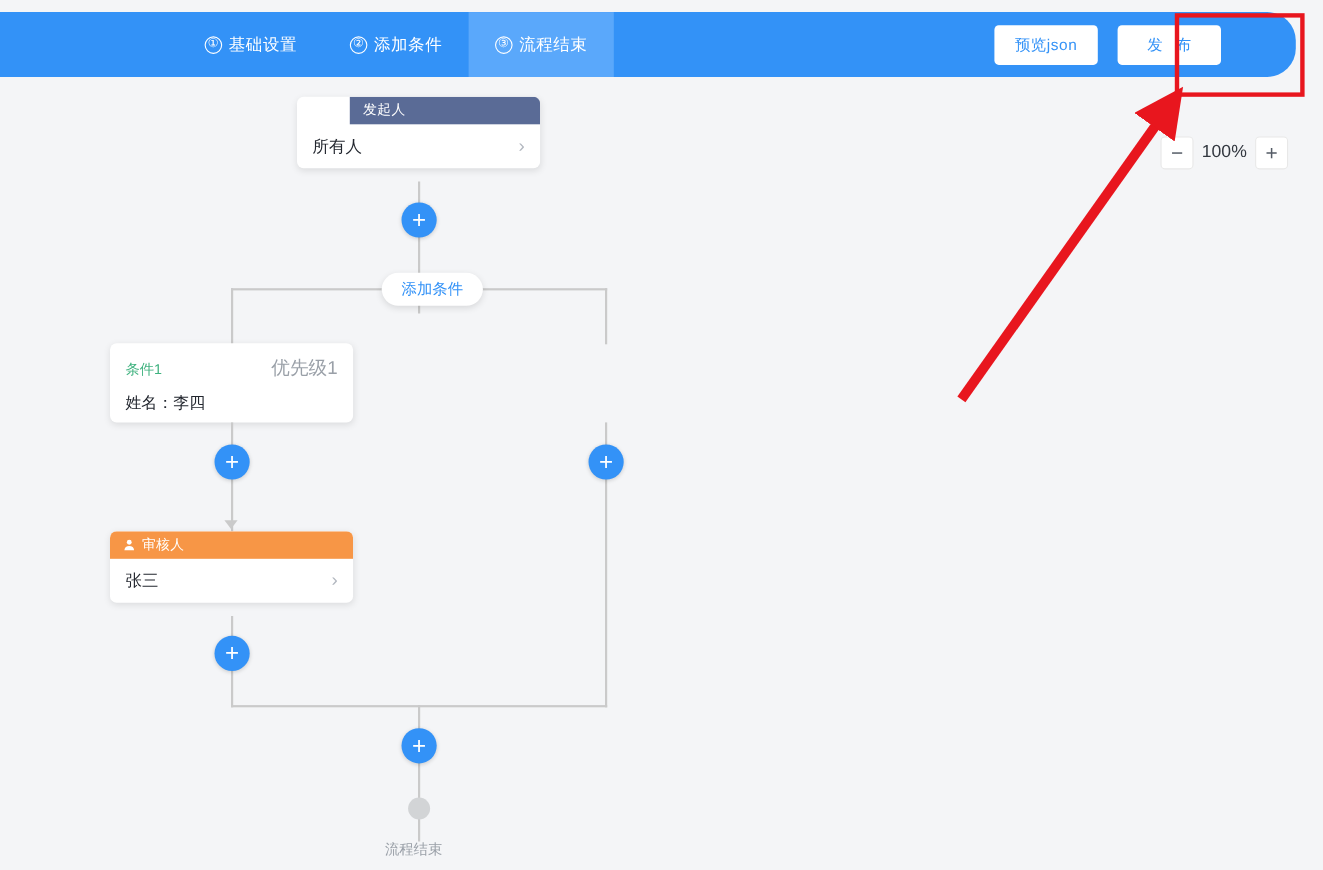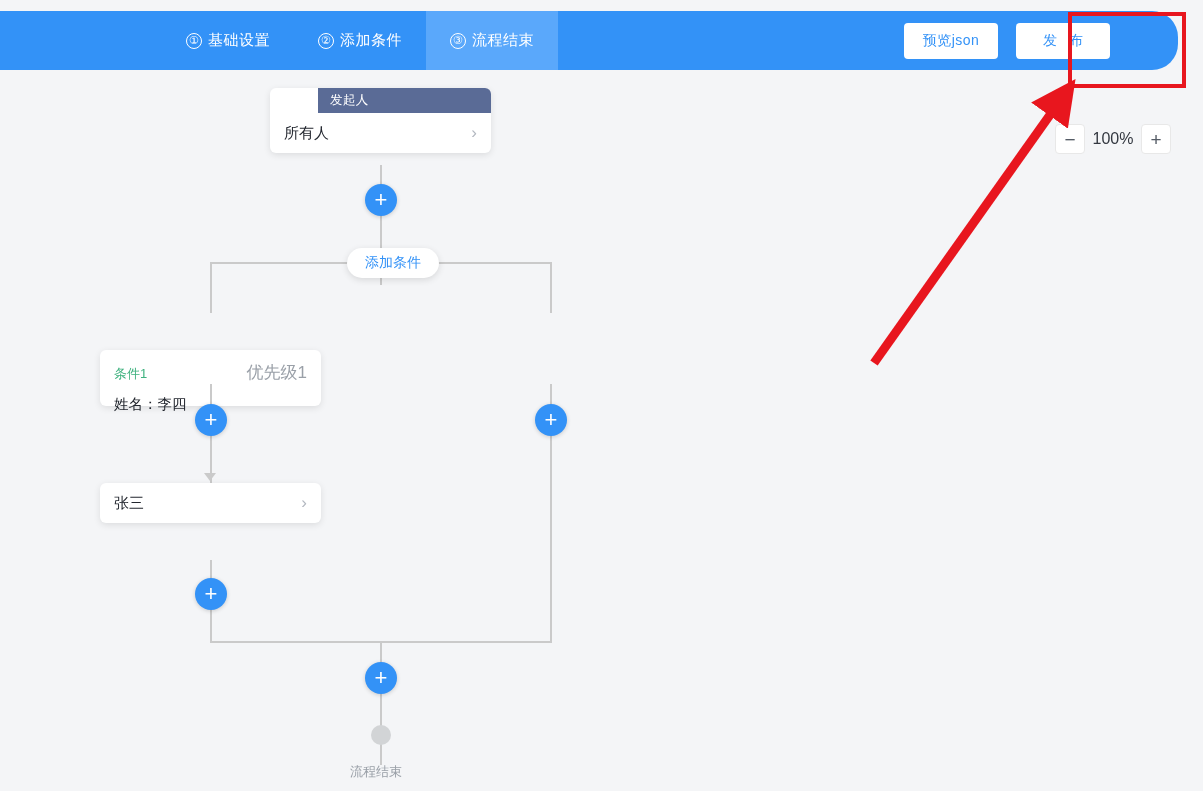--- a/index.html
+++ b/index.html
@@ -90,25 +90,24 @@
   .node-head.approver  { background: #f79646; }
   .node-body {
     height: 40px; display: flex; align-items: center;
     padding: 15px 14px; font-size: 15px; color: #22262e;
   }
   .node-body .chev { margin-left: auto; color: #b3b8c0; font-size: 17px; }
   .person-icon { margin-right: 6px; display: inline-flex; }
 
   
   .cond {
-    position: absolute; width: 221px; height: 56px;
+    position: absolute; width: 221px; height: 72px;
     background: #ffffff; border-radius: 6px;
     box-shadow: 0 2px 7px rgba(0,0,0,.10);
     padding: 11px 14px 0 14px;
-    margin-top: 38px;
   }
   .cond-top { display: flex; align-items: baseline; }
   .cond-name { color: #3fb27f; font-size: 13px; }
   .cond-prio { margin-left: auto; color: #9aa0a8; font-size: 17px; }
   .cond-text { margin-top: 11px; font-size: 14.5px; color: #22262e; }
 
   
   .plus {
     position: absolute; width: 32px; height: 32px;
     background: #3392f7; border-radius: 50%;
@@ -197,20 +196,29 @@
         <span class="cond-prio">优先级1</span>
       </div>
       <div class="cond-text">姓名：李四</div>
     </div>
 
 
     <div class="line vline" style="left:210px; top:314px; height:101px;"></div>
     <div class="arrowhead" style="left:204px; top:403px;"></div>
 
     <div class="node" style="left:100px; top:413px; width:221px;">
+      <div class="node-head approver">
+        <span class="person-icon">
+          <svg width="11" height="11" viewBox="0 0 16 16">
+              <circle cx="8" cy="4.3" r="3.2" fill="#ffffff"></circle>
+              <path d="M1.6 15c0-3.6 2.9-5.6 6.4-5.6s6.4 2 6.4 5.6z" fill="#ffffff"></path>
+            </svg>
+        </span>
+        <span>审核人</span>
+      </div>
       <div class="node-body">
         <span>张三</span>
         <span class="chev">›</span>
       </div>
     </div>
 
     <div class="line vline" style="left:210px; top:490px; height:83px;"></div>
 
     <div class="line vline" style="left:550px; top:314px; height:259px;"></div>
 

